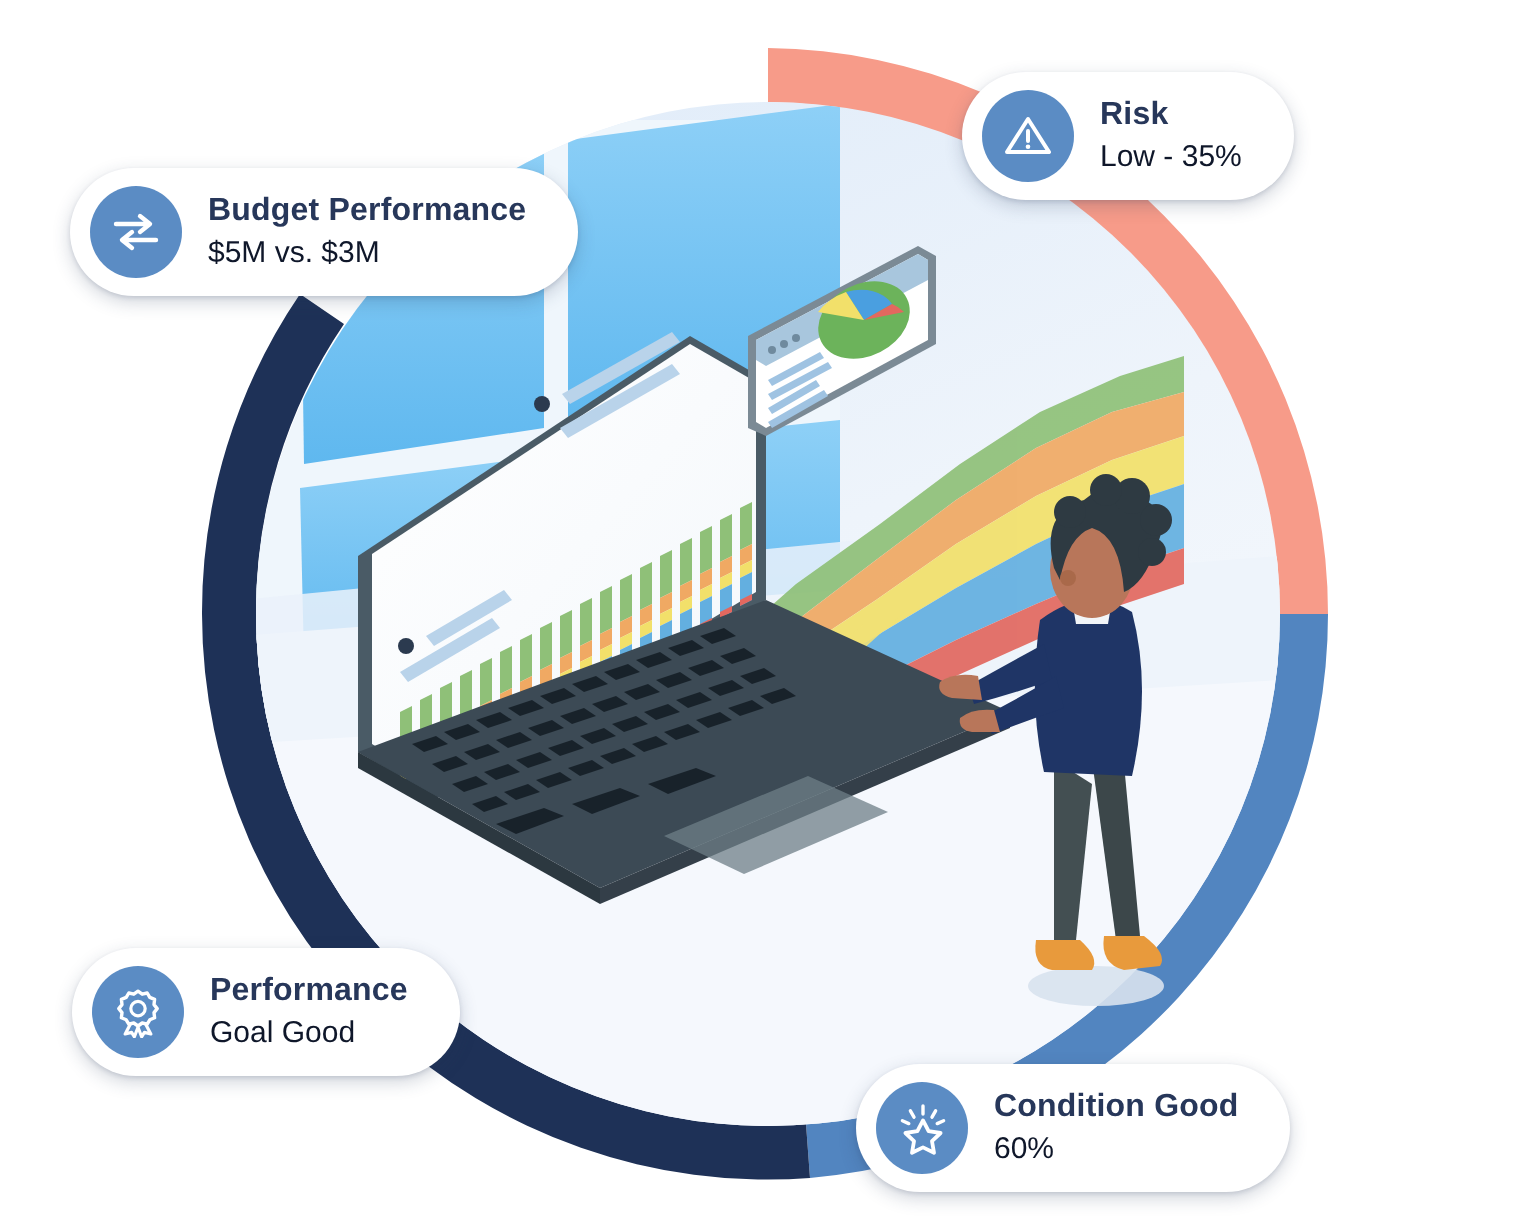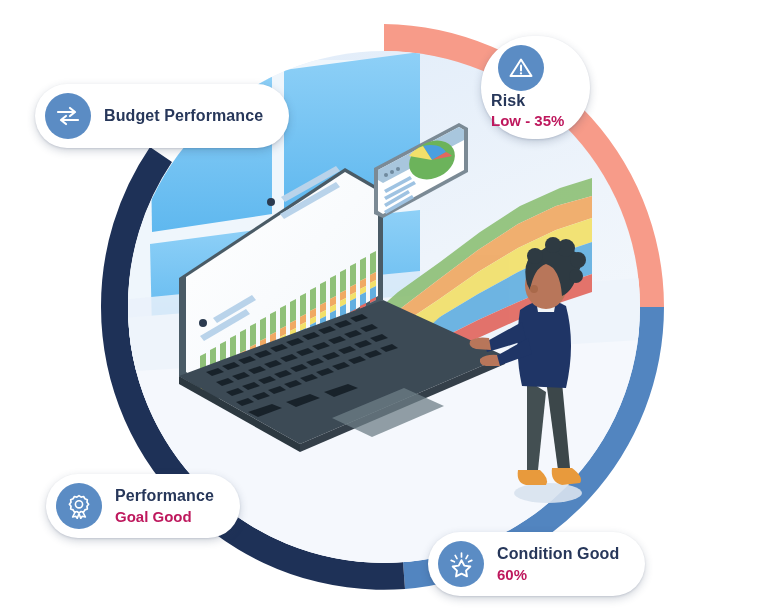--- a/index.html
+++ b/index.html
@@ -36,27 +36,27 @@
     display: flex; align-items: center; justify-content: center;
     margin-right: 13px;
   }
   .card-icon svg { display: block; }
   .card-text { display: flex; flex-direction: column; justify-content: center; line-height: 1.2; }
   .card-title {
     font-size: 16px; font-weight: bold; color: #27375a;
     letter-spacing: 0.1px; white-space: nowrap;
   }
   .card-sub {
-    font-size: 15px; font-weight: bold; color: #be185d;
+    font-size: 15px; font-weight: normal; color: #0f172a;
     margin-top: 2px; white-space: nowrap;
   }
 
   #card-budget    { left: 35px;  top: 84px;  }
-  #card-risk      { left: 481px; top: 36px; flex-direction: column;  }
-  #card-perf      { left: 46px;  top: 474px; }
+  #card-risk      { left: 481px; top: 36px;  }
+  #card-perf      { left: 36px;  top: 474px; }
   #card-condition { left: 428px; top: 532px; }
 </style>
 </head>
 <body>
 
 <div id="stage">
 
   <svg class="layer" viewBox="0 0 768 614">
     <defs>
       <clipPath id="clipCircle">
@@ -370,20 +370,21 @@
 
   <div class="card" id="card-budget">
     <div class="card-icon">
       <svg width="26" height="22" viewBox="0 0 26 22">
         <path d="M3 7 H19 M15 3 L20 7 L15 11" fill="none" stroke="#ffffff" stroke-width="2.2" stroke-linecap="round" stroke-linejoin="round"></path>
         <path d="M23 15 H7 M11 11 L6 15 L11 19" fill="none" stroke="#ffffff" stroke-width="2.2" stroke-linecap="round" stroke-linejoin="round"></path>
       </svg>
     </div>
     <div class="card-text">
       <span class="card-title">Budget Performance</span>
+      <span class="card-sub">$5M vs. $3M</span>
     </div>
   </div>
 
   <div class="card" id="card-risk">
     <div class="card-icon">
       <svg width="26" height="24" viewBox="0 0 26 24">
         <path d="M13 3.5 L23.5 20 L2.5 20 Z" fill="none" stroke="#ffffff" stroke-width="2" stroke-linejoin="round"></path>
         <path d="M13 9.5 V14.5" stroke="#ffffff" stroke-width="2" stroke-linecap="round"></path>
         <circle cx="13" cy="17.4" r="1.15" fill="#ffffff"></circle>
       </svg>

